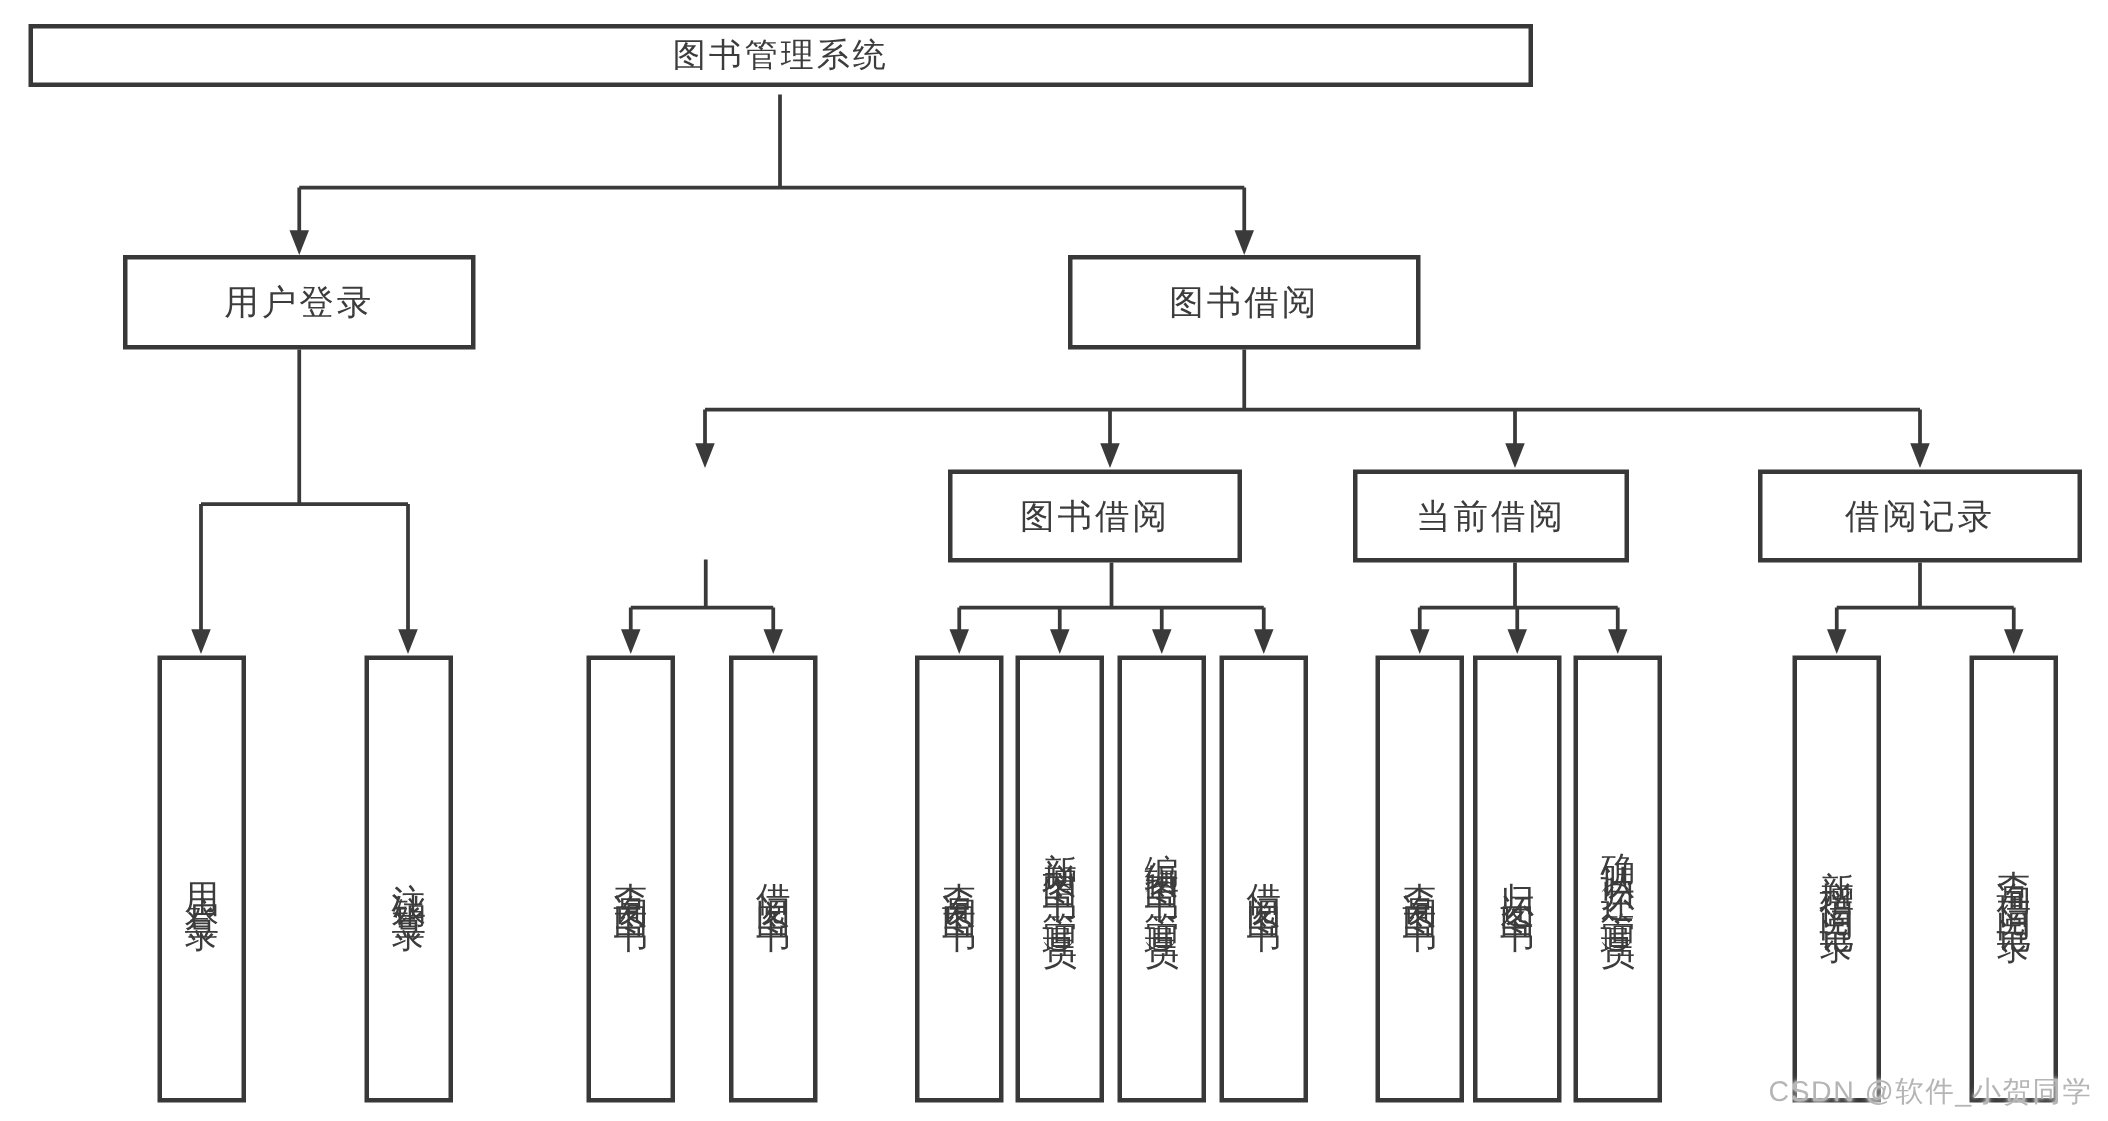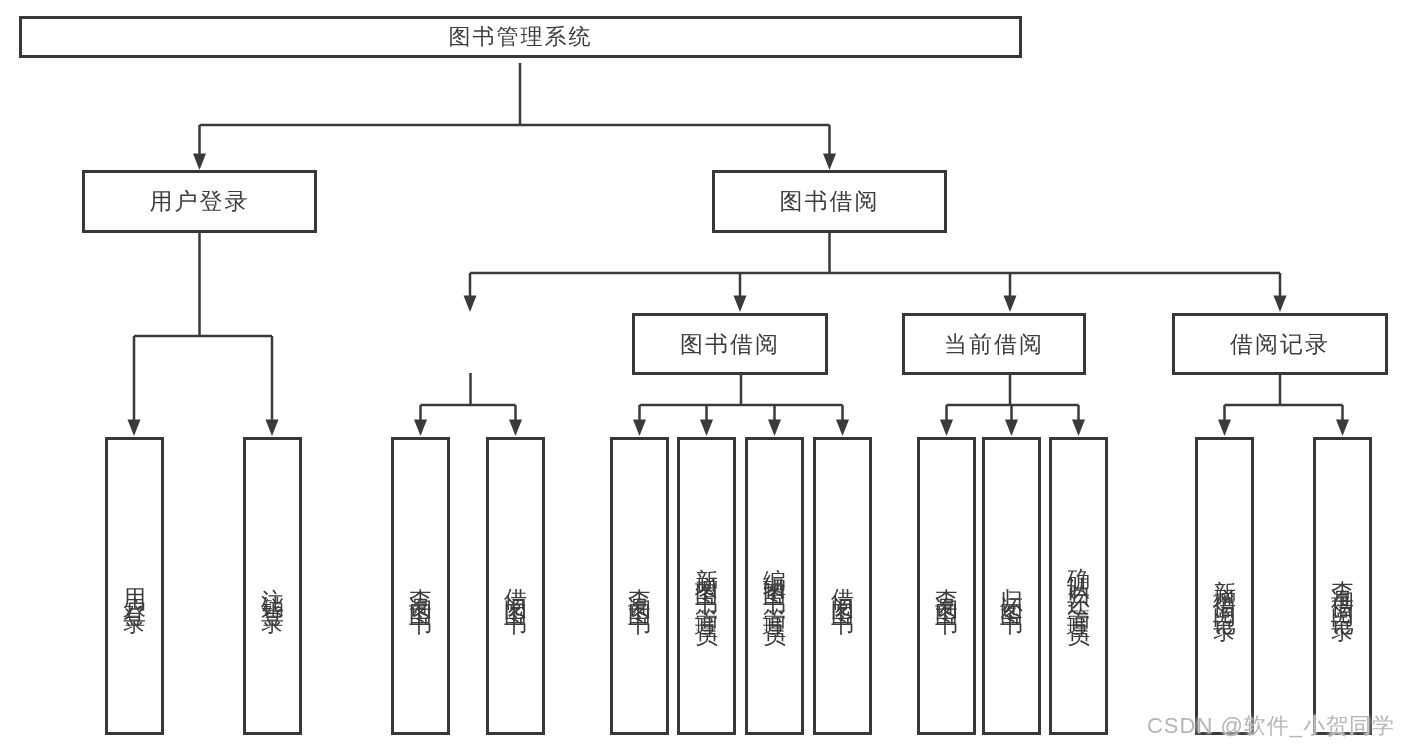--- a/index.html
+++ b/index.html
@@ -14,21 +14,21 @@
     z-index:1;color:#3c3c3c;
   }
   .box.h span{font-size:23px;letter-spacing:2px;white-space:nowrap;}
   .box.root span{font-size:22px;letter-spacing:2px;}
   .box.v span{
     writing-mode:vertical-lr;text-orientation:mixed;
     font-size:23px;letter-spacing:8px;line-height:1;white-space:nowrap;
   }
   .watermark{
     position:absolute;right:10px;bottom:6px;z-index:2;
-    font-size:22px;letter-spacing:1px;color:#b5b5b5;
+    font-size:19px;letter-spacing:1px;color:#b5b5b5;
     text-shadow:0 0 2px #ffffff,0 0 4px #ffffff;
     white-space:nowrap;
     margin-top:48px;
   }
 </style>
 </head>
 <body>
 
 <div class="canvas">
 

